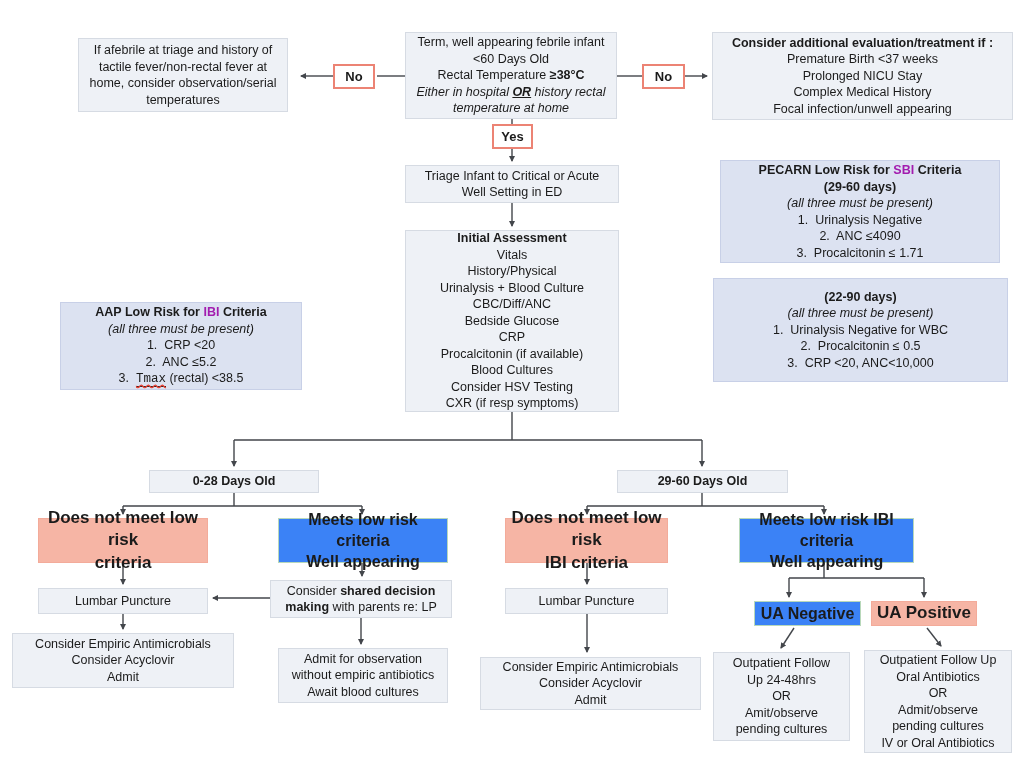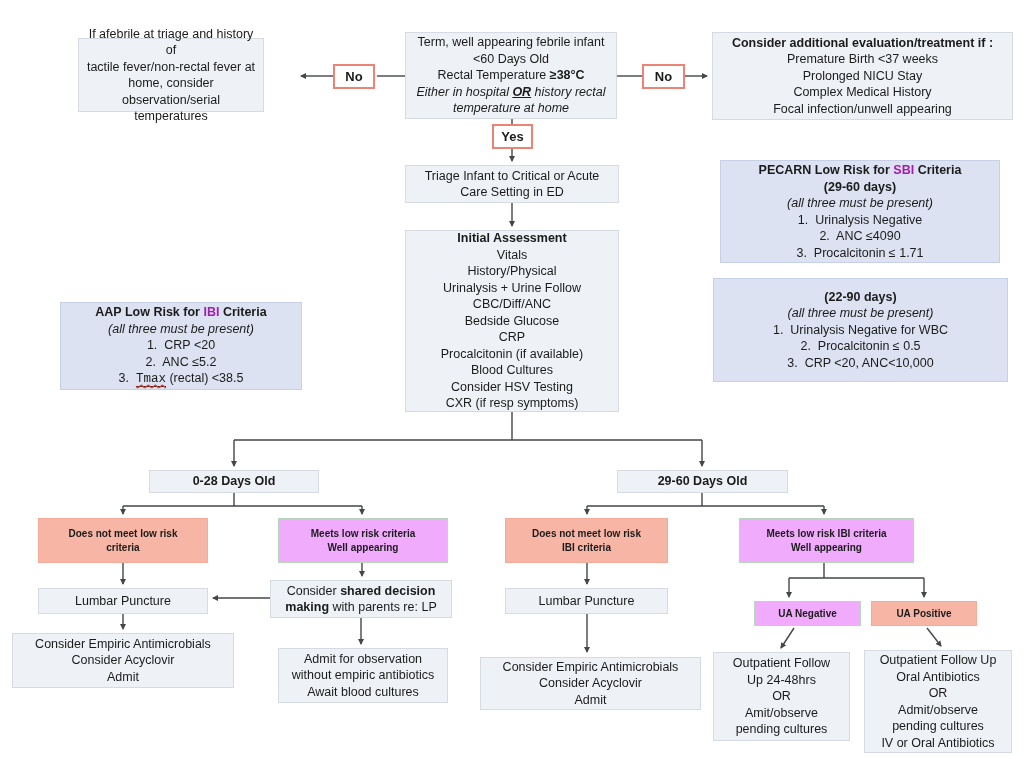--- a/index.html
+++ b/index.html
@@ -9,22 +9,22 @@
     overflow:hidden;
   }
   svg.wires{position:absolute;left:0;top:0;z-index:0;}
   .node{
     position:absolute;box-sizing:border-box;z-index:1;
     display:flex;flex-direction:column;justify-content:center;align-items:center;
     text-align:center;background:#eef1f6;border:1px solid #d6dbe3;
     font-size:12.5px;line-height:1.32;padding:2px 3px;
   }
   .crit{background:#dce2f1;border-color:#c8d0e7;}
-  .pink{background:#f6b5a5;border-color:#f3ab9a;font-weight:bold;font-size:10px;}
-  .green{background:#f0abfc;border-color:#b8d8ba;font-weight:bold;font-size:10px;}
+  .pink{background:#f6b5a5;border-color:#f3ab9a;font-weight:bold;font-size:17px;}
+  .green{background:#3b82f6;border-color:#b8d8ba;font-weight:bold;font-size:16px;}
   .tag{background:#ffffff;border:2px solid #ec8374;font-weight:bold;z-index:2;font-size:13px;padding:0;}
   .line{width:100%;}
   .b{font-weight:700;}
   .i{font-style:italic;}
   .u{text-decoration:underline;}
   .r{color:#a21caf;}
   .w{border-bottom:1px solid #2a2a2a;text-decoration:underline wavy #e8392a;text-decoration-skip-ink:none;font-family:Liberation Mono, monospace;}
 </style>
 </head>
 <body>
@@ -66,21 +66,21 @@
       <path d="M587,563 L587,584" marker-end="url(#ah)"></path>
       <path d="M587,614 L587,652" marker-end="url(#ah)"></path>
       <path d="M824,563 L824,578 M789,578 L924,578"></path>
       <path d="M789,578 L789,597" marker-end="url(#ah)"></path>
       <path d="M924,578 L924,597" marker-end="url(#ah)"></path>
       <path d="M794,628 L781,648" marker-end="url(#ah)"></path>
       <path d="M927,628 L941,646" marker-end="url(#ah)"></path>
     </g>
   </svg>
 
-  <div class="node" style="left:78px;top:38px;width:186px;height:74px">
+  <div class="node" style="left:78px;top:38px;width:210px;height:74px">
       <div class="line"><span>If afebrile at triage and history of</span></div>
       <div class="line"><span>tactile fever/non-rectal fever at</span></div>
       <div class="line"><span>home, consider observation/serial</span></div>
       <div class="line"><span>temperatures</span></div>
     </div>
   <div class="node tag" style="left:333px;top:64px;width:42px;height:25px">
       <div class="line"><span class="b">No</span></div>
     </div>
   <div class="node" style="left:405px;top:32px;width:212px;height:87px">
       <div class="line"><span>Term, well appearing febrile infant</span></div>
@@ -98,27 +98,27 @@
       <div class="line"><span>Prolonged NICU Stay</span></div>
       <div class="line"><span>Complex Medical History</span></div>
       <div class="line"><span>Focal infection/unwell appearing</span></div>
     </div>
   <div class="node tag" style="left:492px;top:124px;width:41px;height:25px">
       <div class="line"><span class="b">Yes</span></div>
     </div>
 
   <div class="node" style="left:405px;top:165px;width:214px;height:38px">
       <div class="line"><span>Triage Infant to Critical or Acute</span></div>
-      <div class="line"><span>Care Setting in ED</span></div>
+      <div class="line"><span>Well Setting in ED</span></div>
     </div>
   <div class="node" style="left:405px;top:230px;width:214px;height:182px">
       <div class="line"><span class="b">Initial Assessment</span></div>
       <div class="line"><span>Vitals</span></div>
       <div class="line"><span>History/Physical</span></div>
-      <div class="line"><span>Urinalysis + Urine Follow</span></div>
+      <div class="line"><span>Urinalysis + Blood Culture</span></div>
       <div class="line"><span>CBC/Diff/ANC</span></div>
       <div class="line"><span>Bedside Glucose</span></div>
       <div class="line"><span>CRP</span></div>
       <div class="line"><span>Procalcitonin (if available)</span></div>
       <div class="line"><span>Blood Cultures</span></div>
       <div class="line"><span>Consider HSV Testing</span></div>
       <div class="line"><span>CXR (if resp symptoms)</span></div>
     </div>
 
   <div class="node crit" style="left:720px;top:160px;width:280px;height:103px">

